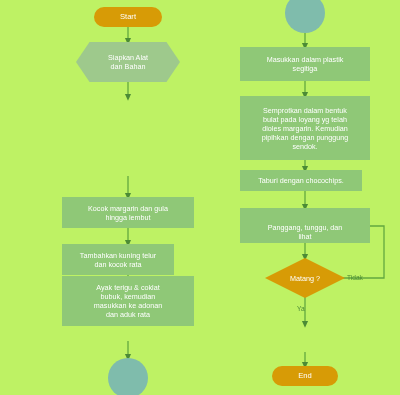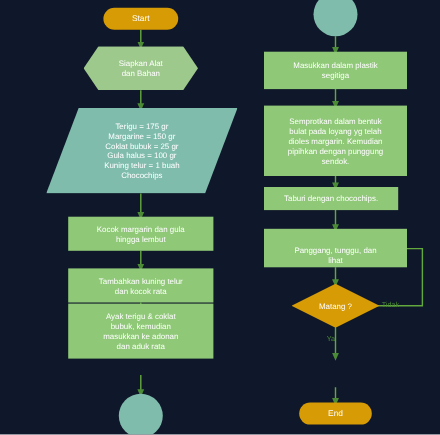--- a/index.html
+++ b/index.html
@@ -8,21 +8,21 @@
     padding: 0;
     background: #ffffff;
   }
   body {
     font-family: "Liberation Sans", sans-serif;
   }
   #canvas {
     position: relative;
     width: 400px;
     height: 395px;
-    background: #0f172a;
+    background: #bef264;
     overflow: hidden;
   }
   #svg-layer {
     position: absolute;
     left: 0;
     top: 0;
     width: 400px;
     height: 395px;
   }
   .node {
@@ -112,35 +112,27 @@
 
   <div class="node terminator" style="left:94px; top:7px; width:68px; height:20px;">
     <span>Start</span>
   </div>
 
   <div class="node proc-hex" style="left:76px; top:42px; width:104px; height:40px;">
     <span>Siapkan Alat
 dan Bahan</span>
   </div>
 
-  <div class="node data-par" style="left:42px; top:98px; width:174px; height:78px;">
-    <span>Terigu = 175 gr
-Margarine = 150 gr
-Coklat bubuk = 25 gr
-Gula halus = 100 gr
-Kuning telur = 1 buah
-Chocochips</span>
-  </div>
 
   <div class="node proc" style="left:62px; top:197px; width:132px; height:31px;text-align:center;">
     <span>Kocok margarin dan gula
 hingga lembut</span>
   </div>
 
-  <div class="node proc" style="left:62px; top:244px; width:132px; height:31px;">
+  <div class="node proc" style="left:62px; top:244px; width:112px; height:31px;">
     <span>Tambahkan kuning telur
 dan kocok rata</span>
   </div>
 
   <div class="node proc" style="left:62px; top:276px; width:132px; height:50px;">
     <span>Ayak terigu &amp; coklat
 bubuk, kemudian
 masukkan ke adonan
 dan aduk rata</span>
   </div>

